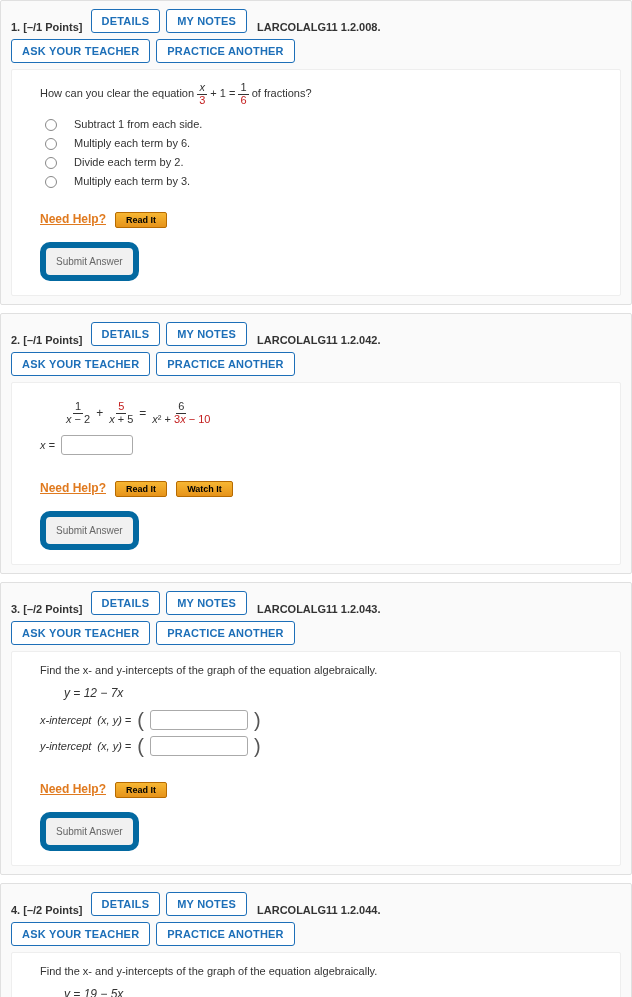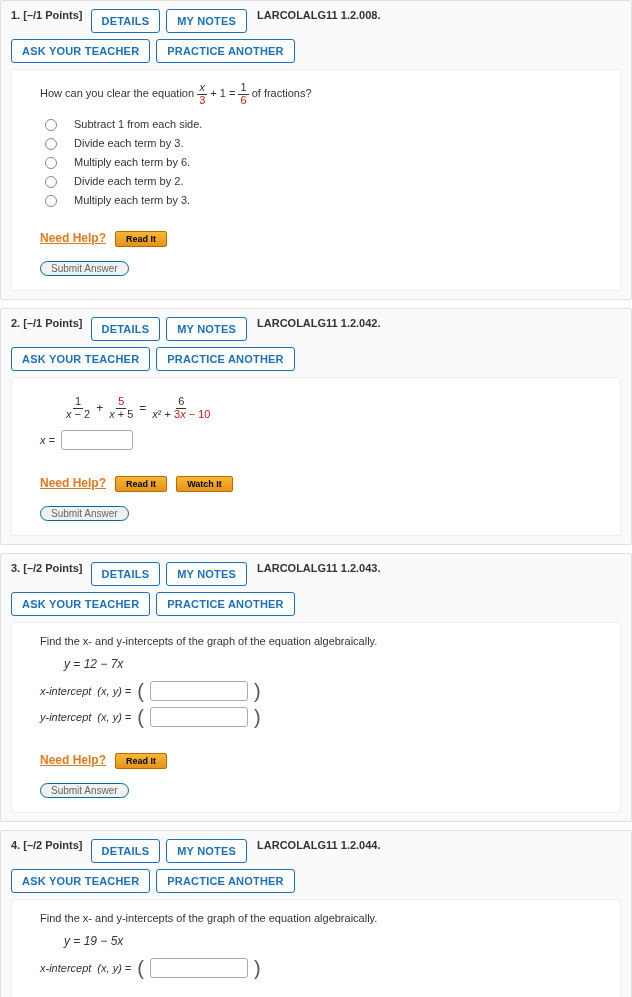--- a/index.html
+++ b/index.html
@@ -1,28 +1,28 @@
 <!DOCTYPE html>
 <html><head>
 <meta charset="utf-8">
 <style>
   html,body{margin:0;padding:0;background:#000;font-family:Arial,Helvetica,sans-serif;}
   .page{width:632px;background:#fff;margin:0 auto;min-height:997px;box-sizing:border-box;}
   .qbox{border:1px solid #e0e0e0;background:#fafafa;margin:0 0 8px 0;padding:8px 10px 8px 10px;border-radius:2px;}
-  .hdr-row{display:flex;flex-wrap:wrap;align-items:flex-start;gap:6px;margin-bottom:6px;}
+  .hdr-row{display:flex;flex-wrap:wrap;align-items:flex-end;gap:6px;margin-bottom:6px;}
   .qlabel{font-size:11px;font-weight:bold;color:#333;margin-right:2px;}
   .btn{display:inline-block;border:1.5px solid #1d6fb8;color:#1d6fb8;background:#fff;font-size:11px;font-weight:bold;padding:5px 10px;border-radius:3px;cursor:pointer;letter-spacing:.2px;}
   .refcode{font-size:11px;font-weight:bold;color:#333;margin-left:4px;}
   .content{background:#fff;border:1px solid #eee;border-radius:2px;padding:12px 14px 14px 28px;margin-top:6px;font-size:11px;color:#333;}
   .stem{margin-bottom:10px;}
   .radio-row{display:flex;align-items:center;gap:14px;margin:4px 0;font-size:11px;}
   .radio{appearance:none;width:12px;height:12px;border:1.5px solid #888;border-radius:50%;}
   .needhelp{color:#e07a1f;font-weight:bold;font-size:12px;margin-top:14px;display:inline-block;text-decoration:underline;}
   .orange-btn{display:inline-block;background:linear-gradient(#f7b733,#e6931a);border:1px solid #b76b00;color:#000;font-size:9px;font-weight:bold;padding:2px 10px;margin-left:6px;cursor:pointer;border-radius:2px;vertical-align:middle;}
-  .submit-btn{display:inline-block;margin-top:14px;background:#f1f1f1;border:1px solid #0369a1;border-radius:10px;font-size:10px;color:#666;padding:1px 10px;cursor:pointer;}
+  .submit-btn{display:inline-block;margin-top:14px;background:#f1f1f1;border:6px solid #0369a1;border-radius:10px;font-size:10px;color:#666;padding:8px 10px;cursor:pointer;}
   .frac{display:inline-flex;flex-direction:column;align-items:center;vertical-align:middle;font-size:11px;line-height:1.05;}
   .frac .top{border-bottom:1px solid #333;padding:0 2px;}
   .frac .bot{padding:0 2px;}
   .red{color:#c31d1d;}
   .eqline{display:flex;align-items:center;gap:4px;margin:6px 0 10px 24px;font-size:12px;}
   .ital{font-style:italic;}
   .textin{border:1px solid #aaa;height:18px;width:64px;border-radius:3px;font-size:11px;padding:0 3px;}
   .paren{font-size:20px;color:#555;line-height:0;}
   .row-int{display:flex;align-items:center;gap:6px;margin:6px 0;font-size:11px;}
   .pad-top{padding-top:6px;}
@@ -53,24 +53,20 @@
         <span> + 1 = </span>
         <span class="frac">
             <span class="top">1</span>
             <span class="bot red">6</span>
           </span>
         <span> of fractions?</span>
       </div>
       <label class="radio-row">
           <input type="radio" class="radio" style="">
           <span>Subtract 1 from each side.</span>
-        </label>
-      <label class="radio-row">
-          <input type="radio" class="radio" style="">
-          <span>Divide each term by 3.</span>
         </label>
       <label class="radio-row">
           <input type="radio" class="radio" style="">
           <span>Multiply each term by 6.</span>
         </label>
       <label class="radio-row">
           <input type="radio" class="radio" style="">
           <span>Divide each term by 2.</span>
         </label>
       <label class="radio-row">

